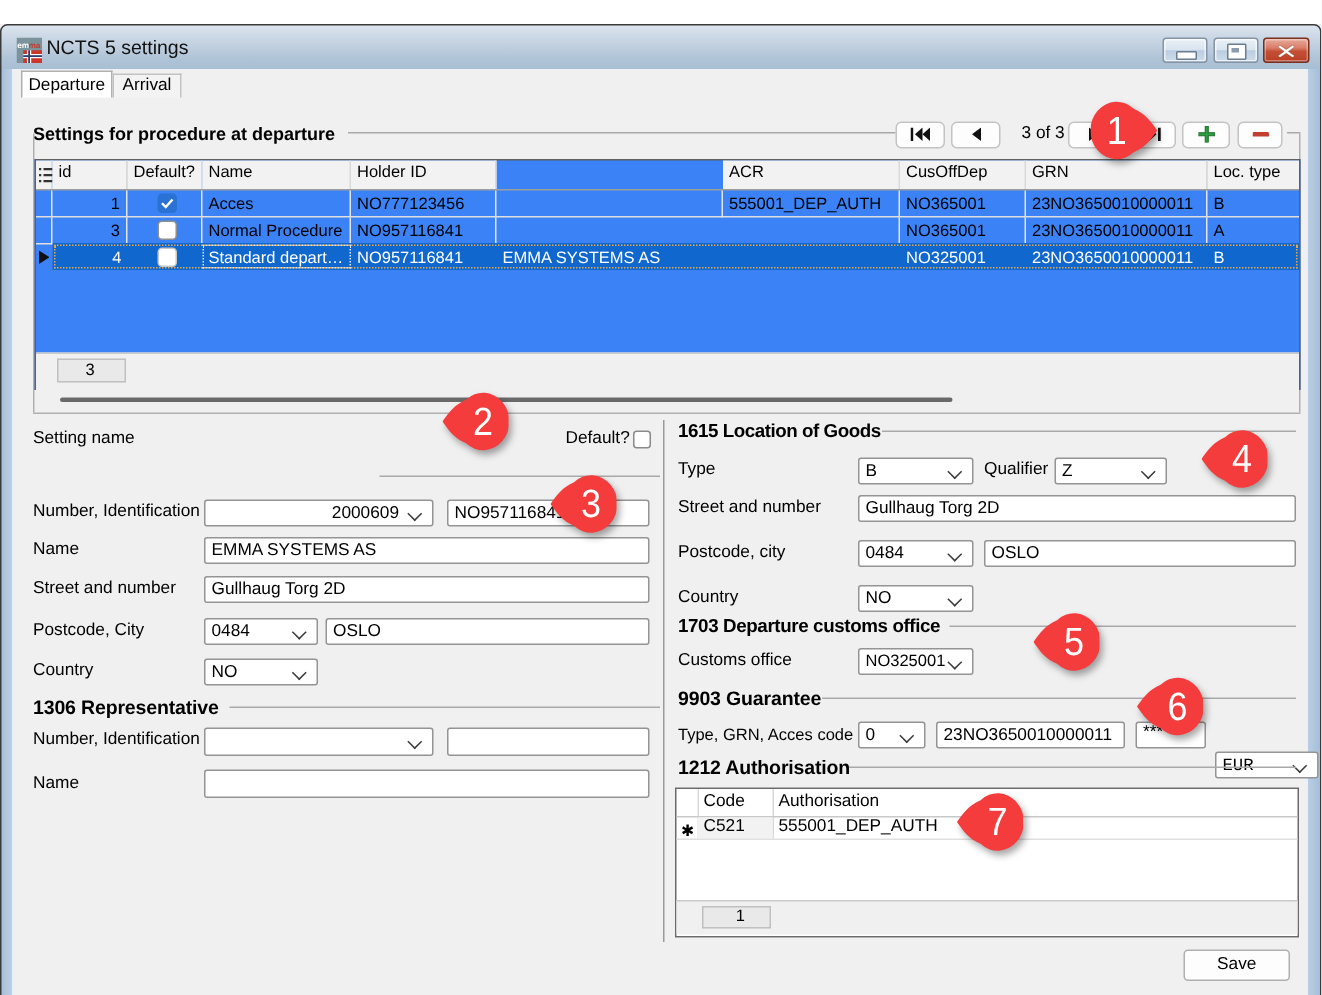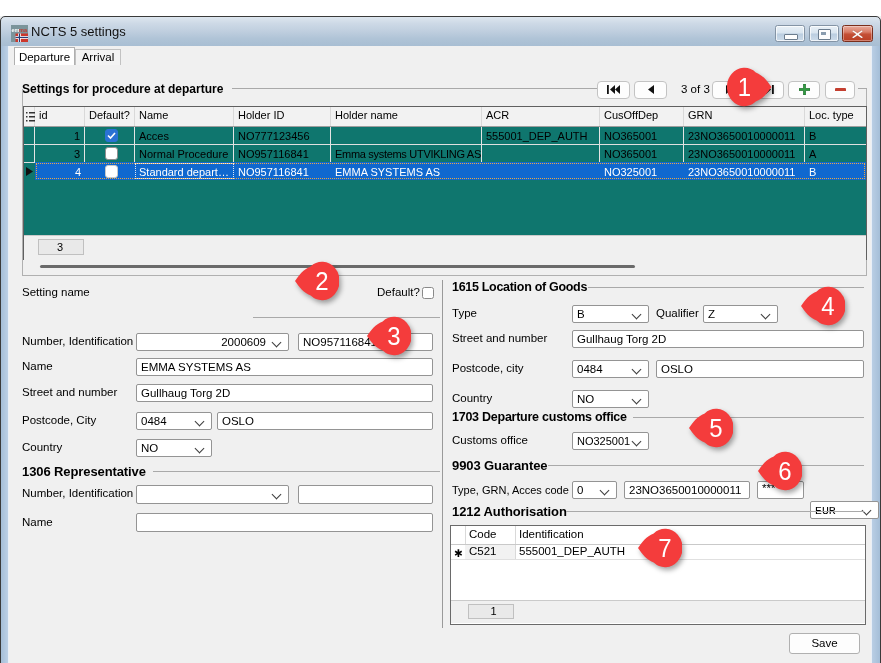--- a/index.html
+++ b/index.html
@@ -121,28 +121,27 @@
       <svg width="11" height="11" viewBox="0 0 11 11">
         <path d="M4.5 0 H6.5 V4.5 H11 V6.5 H6.5 V11 H4.5 V6.5 H0 V4.5 H4.5 Z" fill="#2f9e41" stroke="#1c6b2a" stroke-width="0.7"></path>
       </svg>
     </div>
   <div class="abs navb" style="left:825px;width:30px;">
       <svg width="11" height="3.6" viewBox="0 0 11 3.6">
         <rect width="11" height="3.6" rx="1" fill="#c43f30"></rect>
       </svg>
     </div>
 
-  <div class="abs" id="grid" style="left:23px;top:90px;width:842px;height:152px;background:#0f766e;border:1px solid #606060;box-sizing:content-box;">
+  <div class="abs" id="grid" style="left:23px;top:90px;width:842px;height:152px;background:#3b82f6;border:1px solid #606060;box-sizing:content-box;">
 
     <div class="gcell ghead" style="left:0;top:0;width:11px;"></div>
     <div class="gcell ghead" style="left:11px;top:0;width:50px;">id</div>
     <div class="gcell ghead" style="left:61px;top:0;width:50px;">Default?</div>
     <div class="gcell ghead" style="left:111px;top:0;width:99px;">Name</div>
     <div class="gcell ghead" style="left:210px;top:0;width:97px;">Holder ID</div>
-    <div class="gcell ghead" style="left:307px;top:0;width:151px;">Holder name</div>
     <div class="gcell ghead" style="left:458px;top:0;width:118px;">ACR</div>
     <div class="gcell ghead" style="left:576px;top:0;width:84px;">CusOffDep</div>
     <div class="gcell ghead" style="left:660px;top:0;width:121px;">GRN</div>
     <div class="gcell ghead" style="left:781px;top:0;width:61px;border-right:none;">Loc. type</div>
     <div style="position:absolute;left:0;top:19px;width:842px;height:1px;background:#9e9e9e;"></div>
     <svg style="position:absolute;left:2px;top:5px" width="9" height="10" viewBox="0 0 9 10">
       <g fill="#333">
           <rect x="0" y="0" width="1.5" height="1.5"></rect>
           <rect x="3" y="0" width="6" height="1.5"></rect>
       <rect x="0" y="4" width="1.5" height="1.5"></rect>
@@ -167,21 +166,20 @@
       <svg width="11" height="11" viewBox="0 0 11 11" style="position:absolute;left:0;top:0">
           <path d="M2 5.5 L4.5 8 L9 3" stroke="#fff" stroke-width="1.6" fill="none"></path>
         </svg>
       </div>
 
     <div class="gcell grow" style="left:0;top:38px;width:11px;"></div>
     <div class="gcell grow" style="left:11px;top:38px;width:50px;text-align:right;">3</div>
     <div class="gcell grow" style="left:61px;top:38px;width:50px;"></div>
     <div class="gcell grow" style="left:111px;top:38px;width:99px;">Normal Procedure</div>
     <div class="gcell grow" style="left:210px;top:38px;width:97px;">NO957116841</div>
-    <div class="gcell grow" style="left:307px;top:38px;width:151px;letter-spacing:-.3px;">Emma systems UTVIKLING AS</div>
     <div class="gcell grow" style="left:458px;top:38px;width:118px;"></div>
     <div class="gcell grow" style="left:576px;top:38px;width:84px;">NO365001</div>
     <div class="gcell grow" style="left:660px;top:38px;width:121px;">23NO3650010000011</div>
     <div class="gcell grow" style="left:781px;top:38px;width:61px;border-right:none;">A</div>
     <div style="position:absolute;left:0;top:55px;width:842px;height:1px;background:#e0e0e0;"></div>
     <div class="cbx cbx-off" style="left:81px;top:39.5px;"></div>
 
     <div style="position:absolute;left:11px;top:55px;width:831px;height:18px;background:#1068cf;outline:1.5px dotted #e8a848;outline-offset:-2px;"></div>
     <div class="gcell" style="left:11px;top:56px;width:50px;text-align:right;color:#fff;">4</div>
     <div class="gcell" style="left:111px;top:56px;width:99px;color:#fff;outline:1px dotted rgba(255,255,255,.85);outline-offset:-1px;height:16px;">Standard depart…</div>
@@ -254,21 +252,21 @@
   <div class="abs fld" style="left:757px;top:465px;width:47px;height:18px;"><span style="position:relative;top:-2px;">***</span></div>
   <div class="abs fld" style="left:810px;top:485px;width:69px;height:18px;font-family:Liberation Mono, monospace;">EUR<i class="chev"></i></div>
   <div class="abs hdr" style="left:452px;top:488px;">1212 Authorisation</div>
   <div class="abs gline" style="left:566px;top:495px;width:298px;"></div>
 
   <div class="abs" style="left:450px;top:509px;width:414px;height:98px;background:#fff;border:1px solid #6a6a6a;text-align:center;">
     <div style="position:absolute;left:14px;top:0;width:1px;height:33px;background:#d9d9d9;"></div>
     <div style="position:absolute;left:64px;top:0;width:1px;height:33px;background:#d9d9d9;"></div>
     <div style="position:absolute;left:0;top:18px;width:414px;height:1px;background:#c9c9c9;"></div>
     <div style="position:absolute;left:18px;top:2px;">Code</div>
-    <div style="position:absolute;left:68px;top:2px;">Identification</div>
+    <div style="position:absolute;left:68px;top:2px;">Authorisation</div>
     <div style="position:absolute;left:14px;top:19px;width:50px;height:14px;background:#f2f2f2;"></div>
     <div style="position:absolute;left:18px;top:19px;">C521</div>
     <div style="position:absolute;left:68px;top:19px;">555001_DEP_AUTH</div>
     <div style="position:absolute;left:0;top:33px;width:414px;height:1px;background:#e0e0e0;"></div>
     <div style="position:absolute;left:3px;top:21px;font-size:10.5px;">✱</div>
     <div style="position:absolute;left:0;top:74px;width:414px;height:23px;background:#f0f0f0;border-top:1px solid #cacaca;box-sizing:border-box;"></div>
     <div style="position:absolute;left:17px;top:78px;width:46px;height:15px;background:#e9e9e9;border:1px solid #c0c0c0;box-sizing:border-box;padding:0 0 0 5px;font-size:11px;">1</div>
   </div>
 
   <div class="abs" style="left:789px;top:617px;width:71px;height:21px;background:#fdfdfd;border:1px solid #b0b0b0;border-radius:3px;box-sizing:border-box;text-align:center;line-height:19px;">Save</div>

